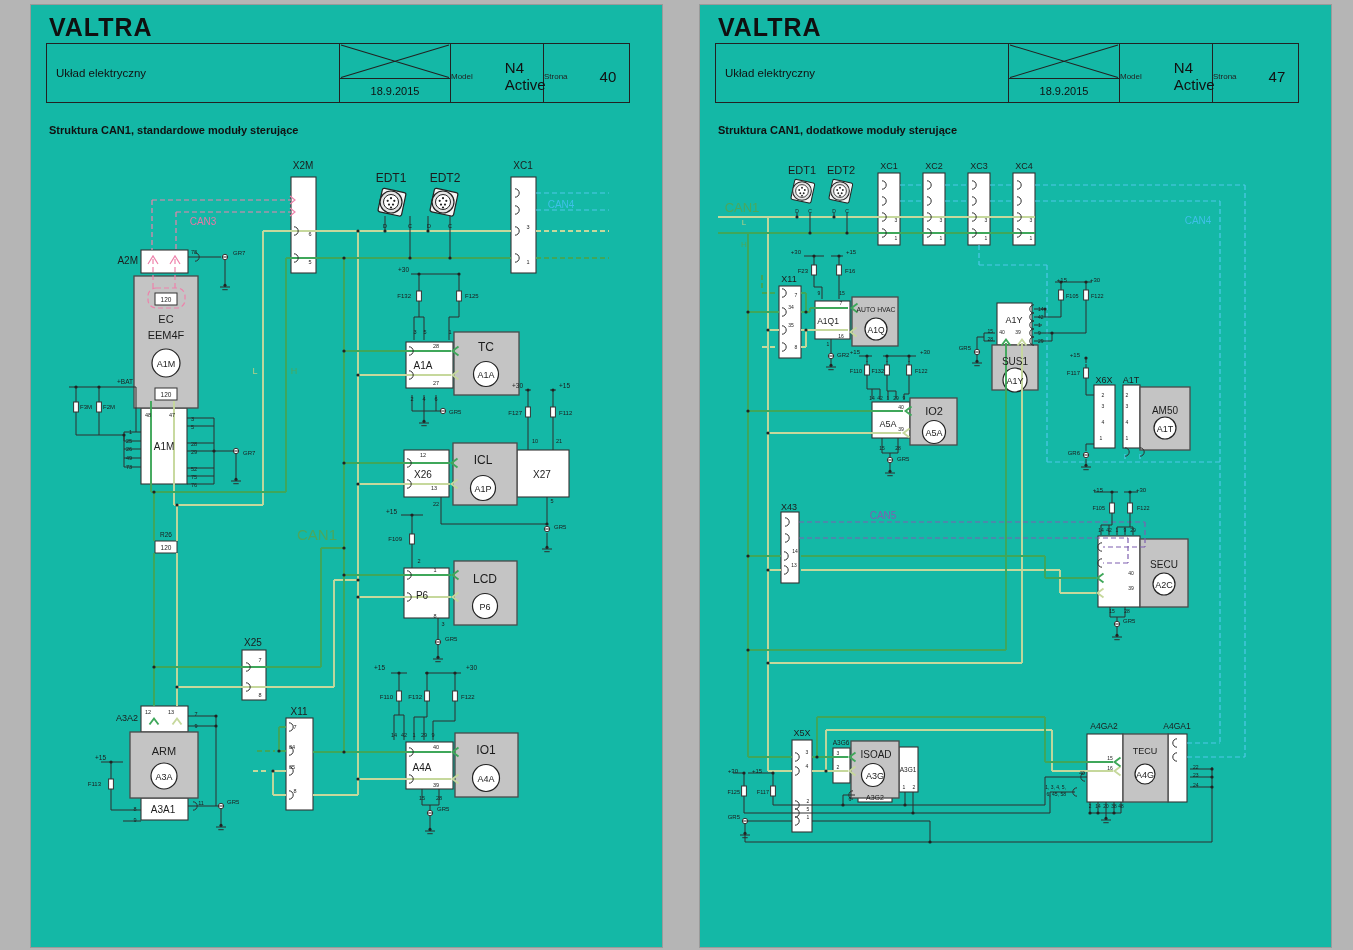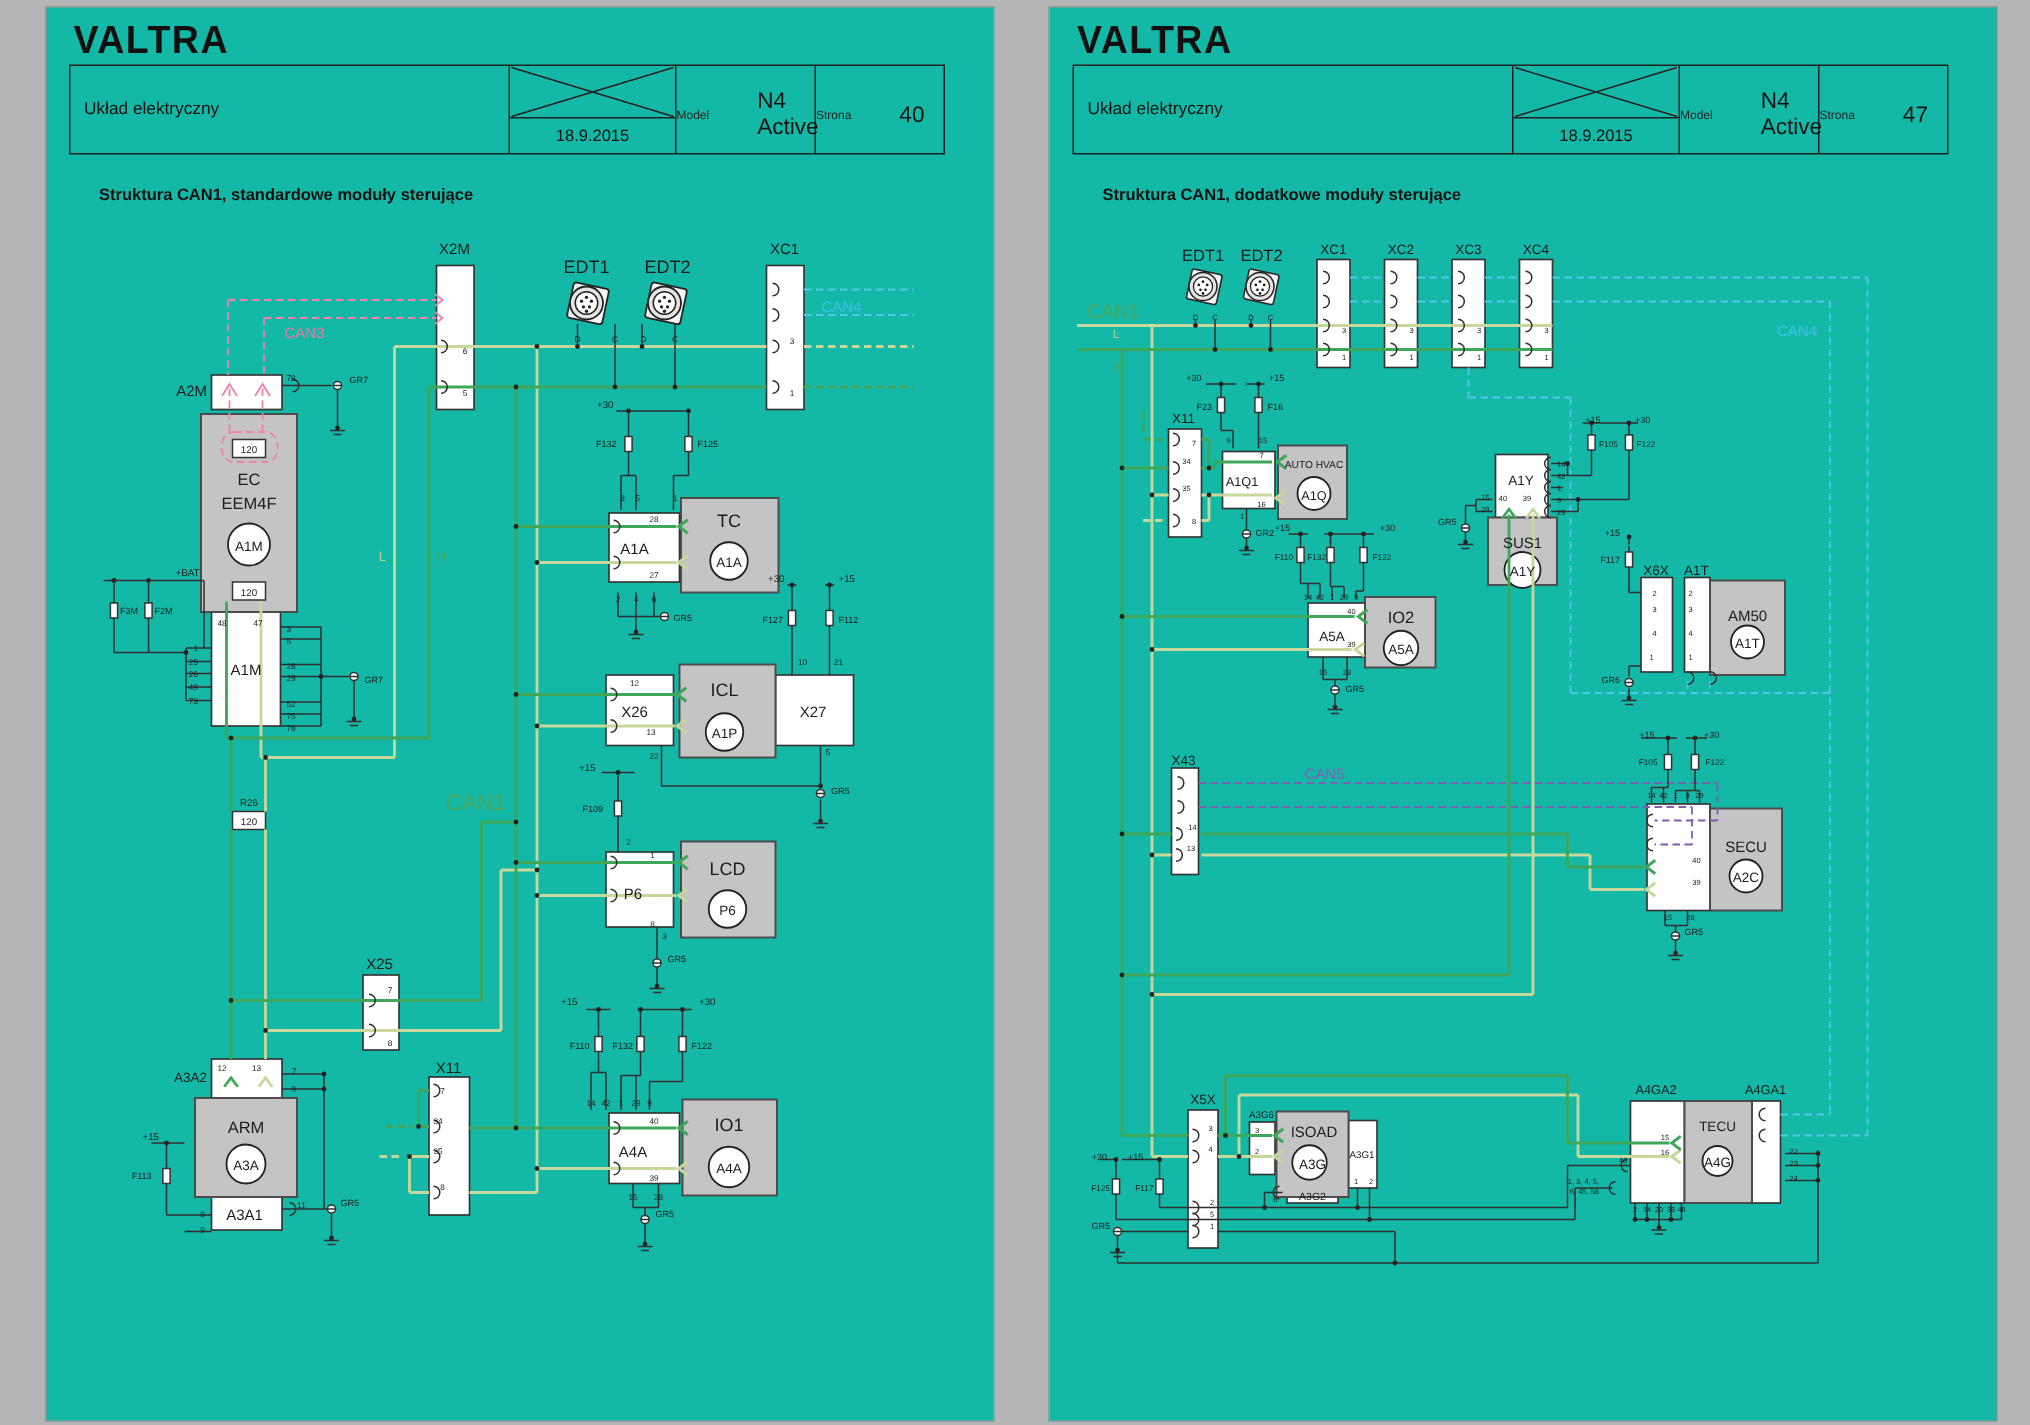--- a/index.html
+++ b/index.html
@@ -15,21 +15,21 @@
            font-size:11.5px;color:#111;}
   .hdr .c2{width:110px;border-right:1.4px solid #222;display:flex;flex-direction:column;}
   .hdr .c2 .cross{height:34px;border-bottom:1.2px solid #222;position:relative;}
   .hdr .c2 .cross svg{position:absolute;inset:0;}
   .hdr .c2 .date{flex:1;display:flex;align-items:center;justify-content:center;font-size:11px;color:#111;text-align:center;}
   .hdr .c3{width:92px;border-right:1.4px solid #222;}
   .hdr .c4{width:85px;}
   .hcell{display:flex;flex-direction:row;align-items:center;padding-top:6px;gap:8px;}
   .hlab{font-size:8px;color:#222;}
   .hval{font-size:15px;color:#111;padding-left:24px;}
-  .stitle{position:absolute;left:18px;top:119px;font-size:11px;font-weight:bold;color:#111;margin-left:17px;}
+  .stitle{position:absolute;left:18px;top:119px;font-size:11px;font-weight:bold;color:#111;}
   svg.diag{position:absolute;left:0;top:0;width:631px;height:942px;}
   svg text{font-family:"Liberation Sans",sans-serif;}
   .t-k{fill:#1c1c1c}.t-dg{fill:#4aa85d}.t-lg{fill:#b7cf86}.t-pk{fill:#e878a6}
   .t-cy{fill:#3fc0e8}.t-pu{fill:#7e5fb0}
   .w-dg{stroke:#3fa75a;stroke-width:1.9;fill:none}
   .w-lg{stroke:#c6d89c;stroke-width:1.9;fill:none}
   .w-pk{stroke:#ee82ab;stroke-width:1.2;fill:none}
   .w-cy{stroke:#4fc8ea;stroke-width:1.2;fill:none}
   .w-pu{stroke:#7e5fb0;stroke-width:1.2;fill:none}
   .w-k{stroke:#2f2f2f;stroke-width:1;fill:none}

